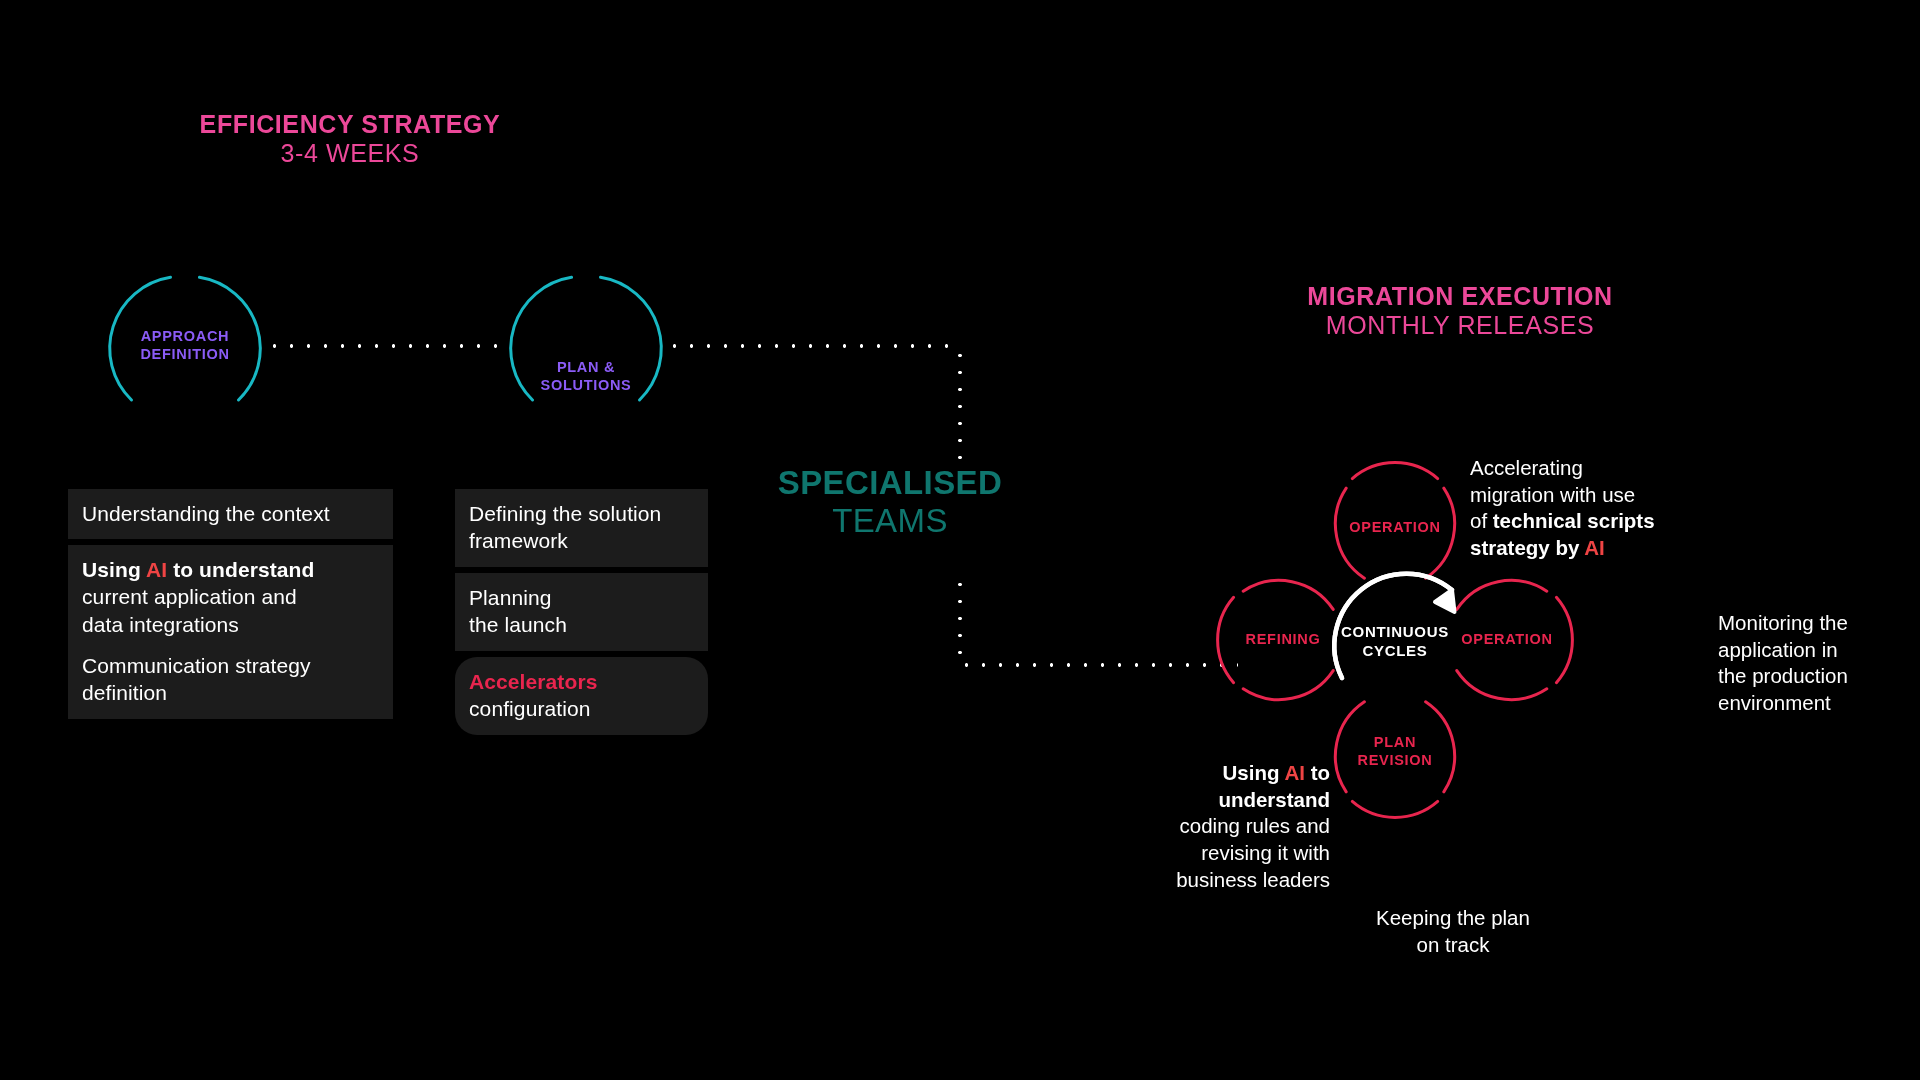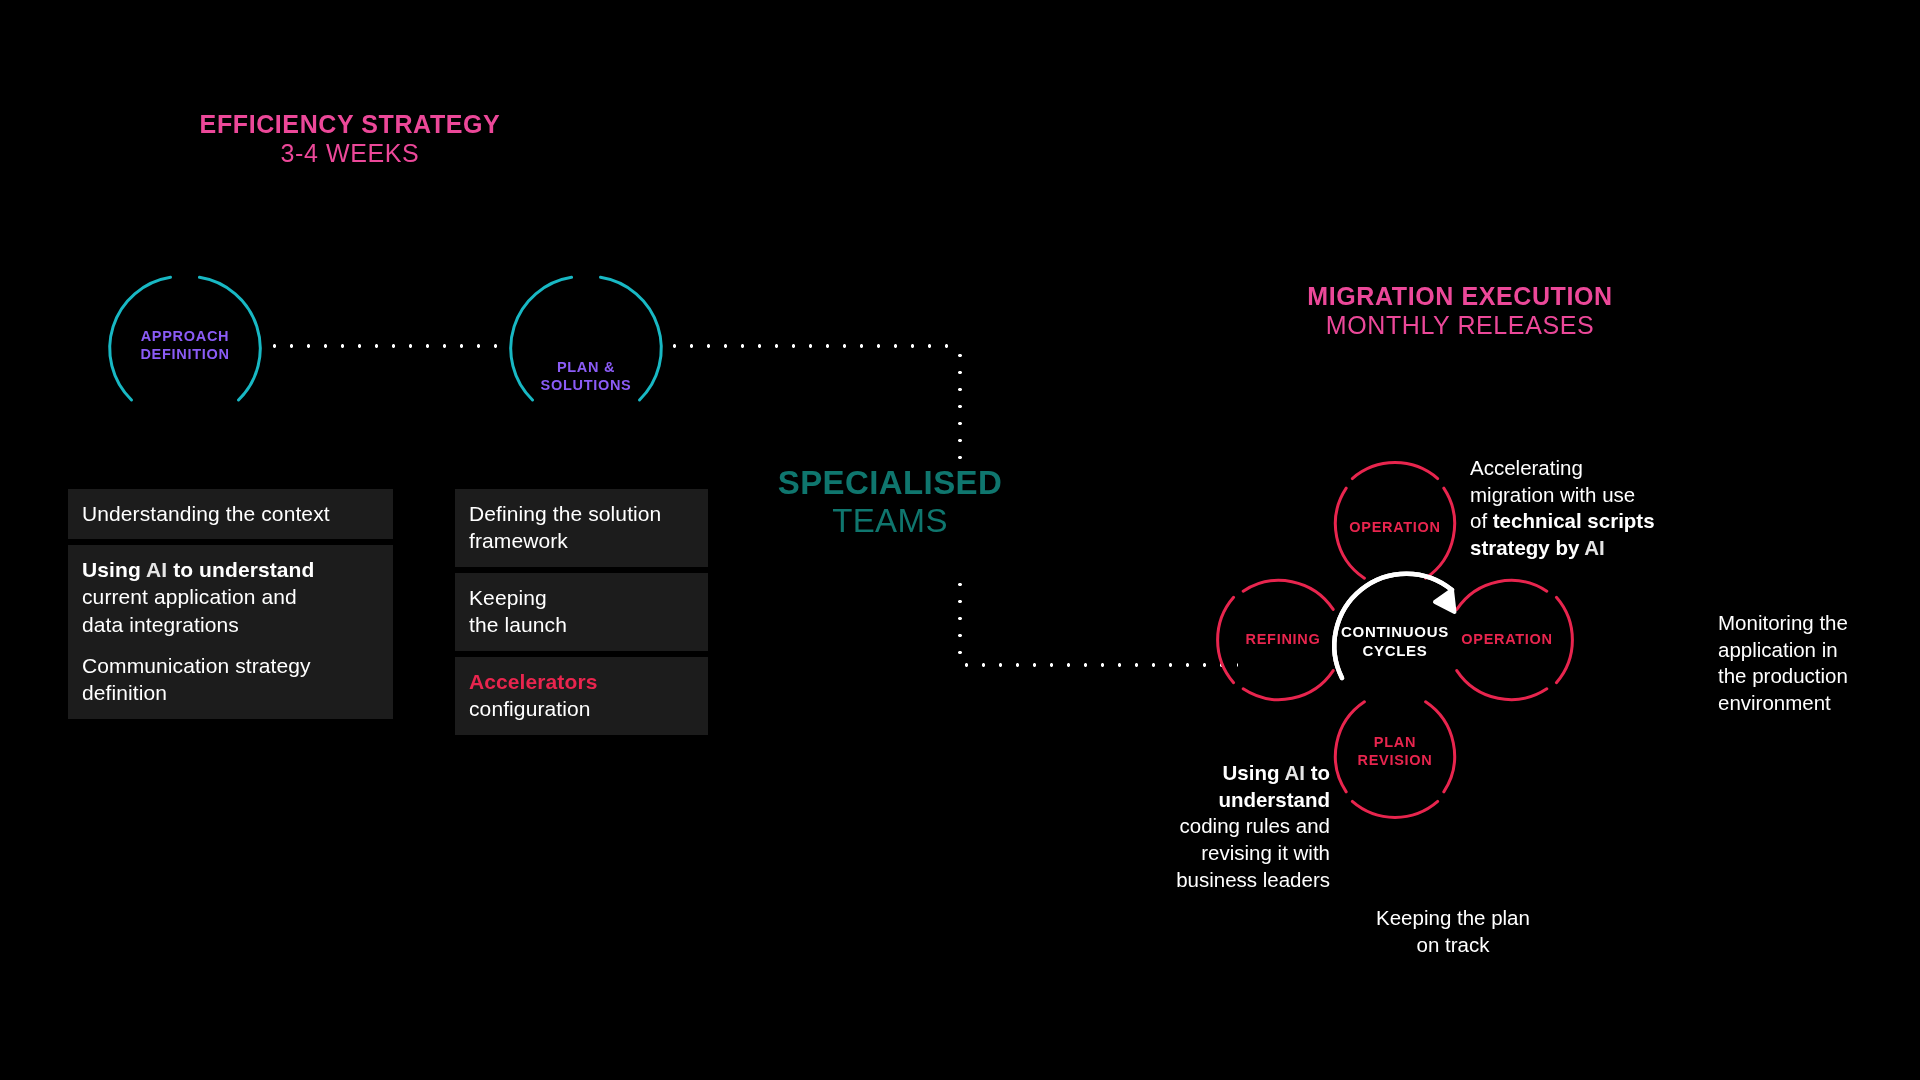--- a/index.html
+++ b/index.html
@@ -49,21 +49,21 @@
   }
 
   
   .box {
     position:absolute; background:#1c1c1c;
     padding:11px 8px 12px 14px;
     color:#ffffff; font-size:21px; line-height:1.30;
     font-weight:400; letter-spacing:0.1px;
   }
   .box b { font-weight:bold; }
-  .ai { color:#e5e5e5; font-weight:bold; }
+  .ai { color:#ef4444; font-weight:bold; }
   .accel { color:#e8254e; font-weight:bold; }
 
   
   #specialised { position:absolute; left:740px; top:465px; width:300px; text-align:center; color:#0f766e; }
   #specialised .l1 { display:block; font-weight:bold; font-size:33px; letter-spacing:0.4px; line-height:1.12; }
   #specialised .l2 { display:block; font-weight:400;  font-size:33px; letter-spacing:0.4px; line-height:1.15; }
 
   
   #cycle { position:absolute; left:1190px; top:440px; width:420px; height:400px; }
   #cycle svg { position:absolute; left:0; top:0; overflow:visible; }
@@ -150,25 +150,25 @@
     <span>Communication strategy</span><br>
     <span>definition</span>
   </div>
 
   <div class="box" style="left:455px; top:489px; width:253px;">
     <span>Defining the solution</span><br>
     <span>framework</span>
   </div>
 
   <div class="box" style="left:455px; top:573px; width:253px;">
-    <span>Keeping</span><br>
+    <span>Planning</span><br>
     <span>the launch</span>
   </div>
 
-  <div class="box" style="left:455px; top:657px; width:253px;">
+  <div class="box" style="left:455px; top:657px; width:253px;border-radius:22px;">
     <b class="accel"><span>Accelerators</span></b><br>
     <span>configuration</span>
   </div>
 
   <div id="cycle">
 
     <svg width="420" height="400" viewBox="0 0 420 400">
 
       <g>
         <path d="M 162.3 38.6 A 65 65 0 0 1 247.7 38.6" fill="none" stroke="#e8254e" stroke-width="3" stroke-linecap="round"></path>

